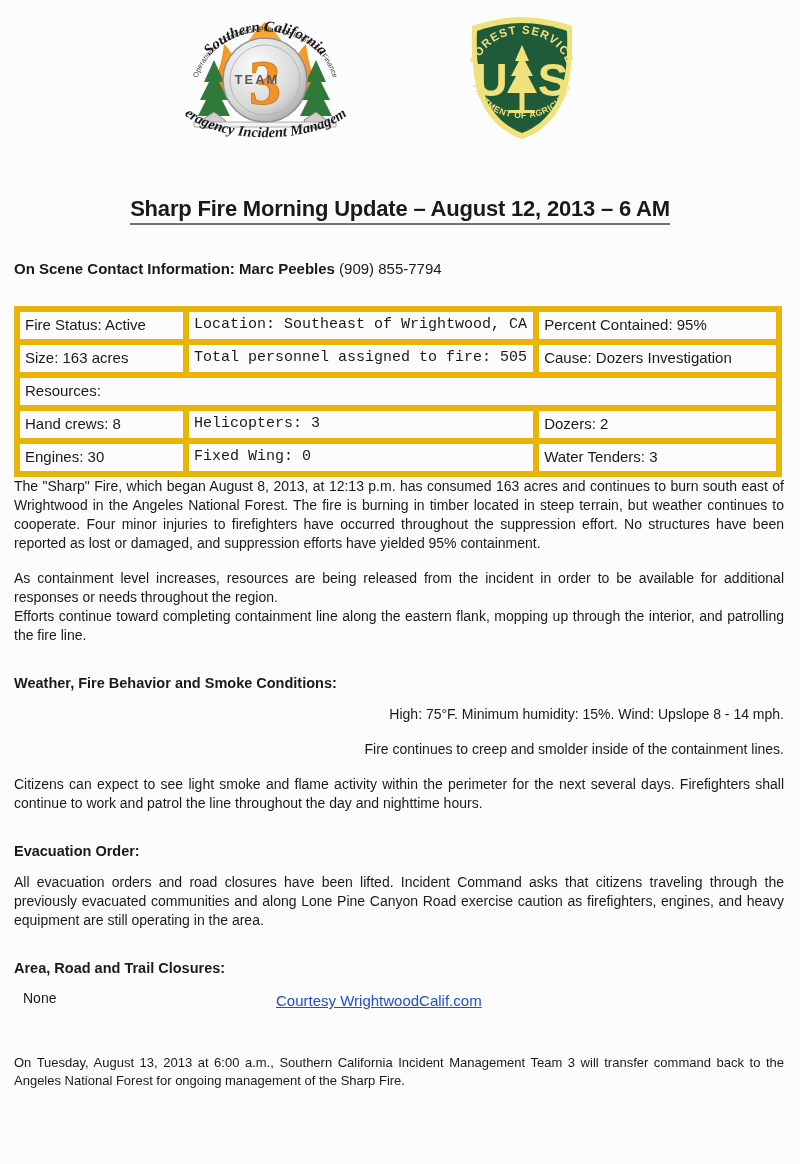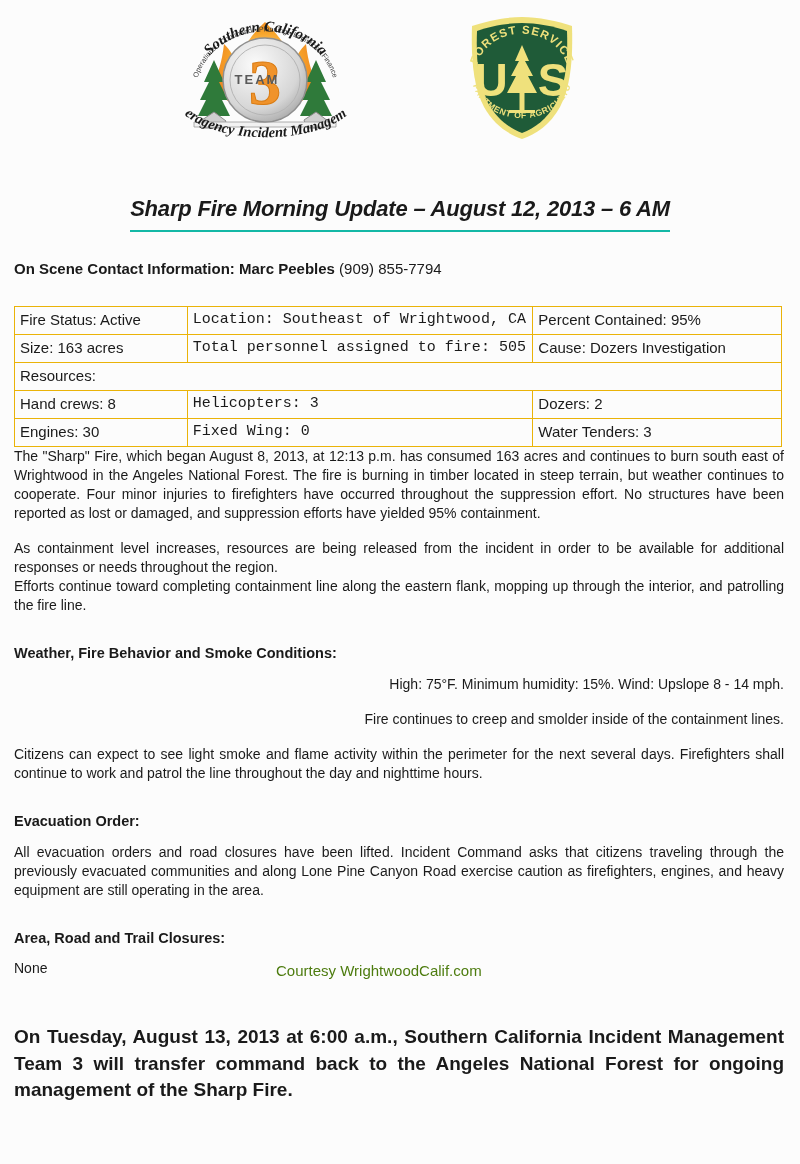--- a/index.html
+++ b/index.html
@@ -40,43 +40,42 @@
   
   .doc-title {
     text-align: center;
     font-size: 22px;
     font-weight: bold;
     letter-spacing: -0.2px;
     margin: 36px 0 0 0;
     padding: 0 10px;
   }
   .doc-title span.ul {
-    border-bottom: 2px solid #14b8a6;
-    padding-bottom: 9px;
-    font-style: italic;
+    border-bottom: 2px solid #737373;
+    padding-bottom: 2px;
   }
 
   
   .contact {
     margin: 36px 0 0 14px;
     font-size: 15px;
     line-height: 1.45;
   }
   .contact b { font-weight: bold; }
   .contact .reg { font-weight: normal; }
 
   
   .status-table {
     margin: 26px 0 0 14px;
     width: 768px;
     border-collapse: collapse;
     font-size: 15px;
   }
   .status-table td {
-    border: 1px solid #eab308;
+    border: 6px solid #eab308;
     padding: 2px 5px 3px 5px;
     vertical-align: middle;
     height: 22px;
     white-space: nowrap;
   }
   .col-a { width: 176px; }
   .col-b { width: 335px; font-family: Liberation Mono, monospace; }
   .col-c { width: 255px; }
 
   
@@ -103,36 +102,37 @@
   }
 
   
   .watermark-row {
     position: relative;
     height: 34px;
     margin-top: 2px;
   }
   .none-text {
     position: absolute;
-    left: 0;
+    left: 9px;
     top: 0;
     font-size: 14px;
   }
   .watermark {
     position: absolute;
     left: 262px;
     top: 2px;
     font-size: 15px;
-    color: #4d7c0f;
+    color: #1d4ed8;
     white-space: nowrap;
+    text-decoration: underline;
   }
 
   .transfer-note {
-    font-size: 19px;
-    font-weight: bold;
+    font-size: 13px;
+    font-weight: normal;
     line-height: 1.4;
     text-align: justify;
     margin: 30px 0 0 0;
   }
 </style>
 </head>
 <body>
 
 <div class="page">
 

